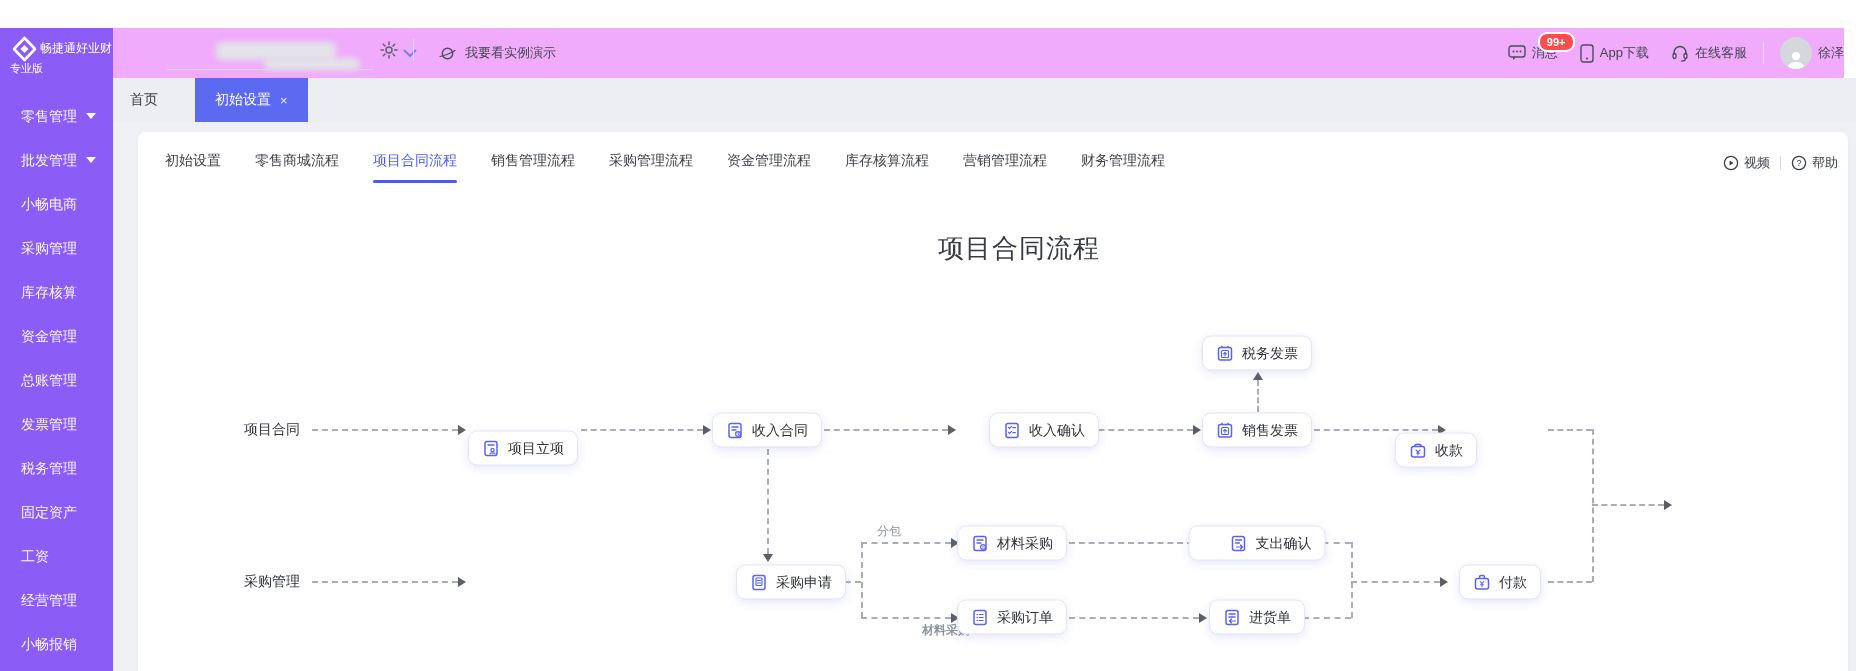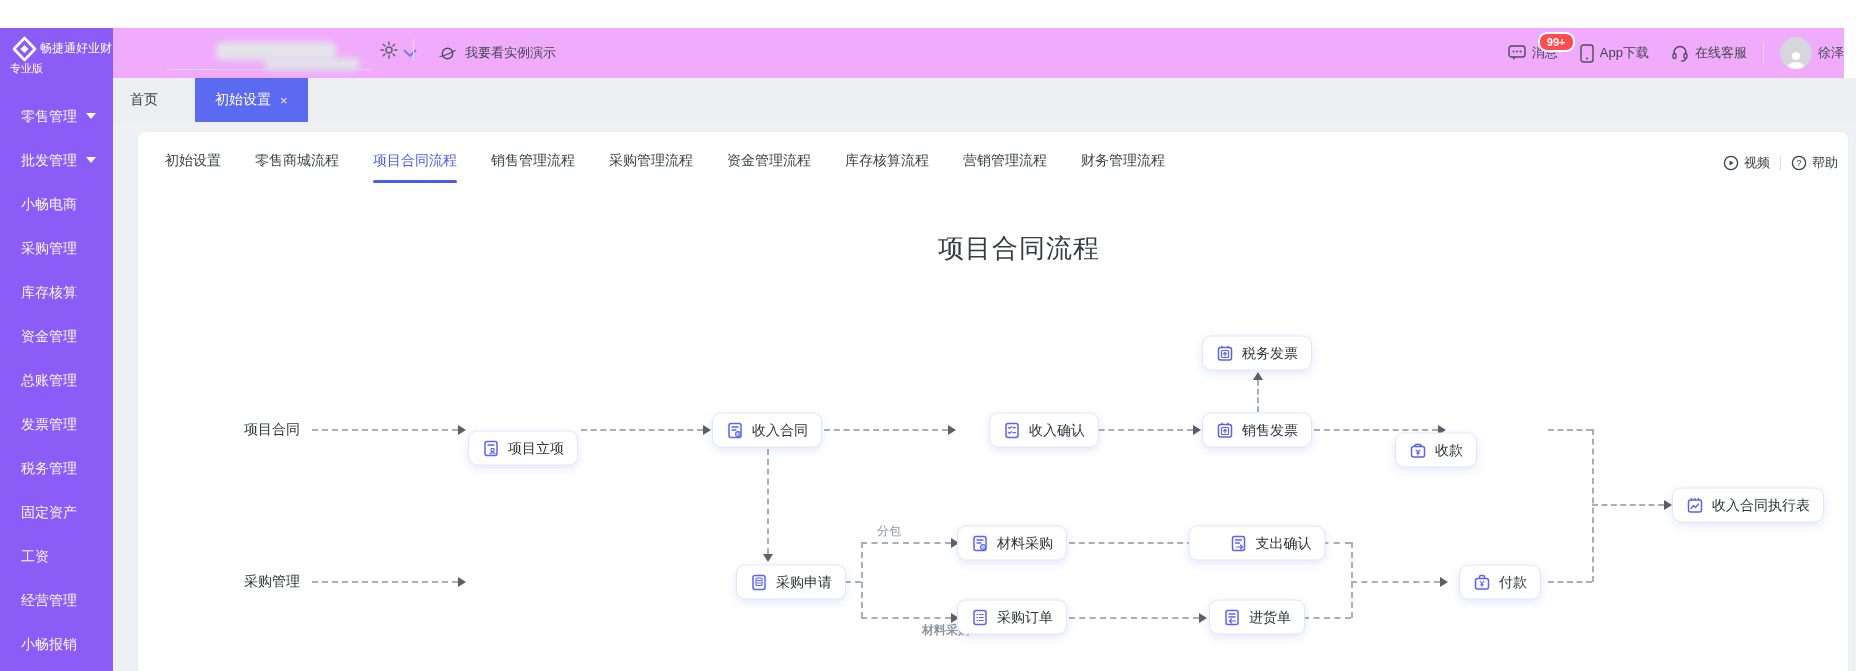--- a/index.html
+++ b/index.html
@@ -373,23 +373,15 @@
 
     <div class="node clickable" style="left:1500px; top:582px;">
       <svg width="18" height="18" viewBox="0 0 18 18" fill="none">
         <rect x="2.5" y="5" width="13" height="10.5" rx="2" stroke="#5a62f2" stroke-width="1.5"></rect>
         <path d="M6.5 5V3.5a1.5 1.5 0 0 1 1.5-1.5h2a1.5 1.5 0 0 1 1.5 1.5V5" stroke="#5a62f2" stroke-width="1.4"></path>
         <path d="M7.2 8l1.8 2.2L10.8 8M9 10.2v3M7.6 11.3h2.8" stroke="#5a62f2" stroke-width="1.1" stroke-linecap="round"></path>
       </svg>
       <span>付款</span>
     </div>
 
-    <div class="node clickable" style="left:1748px; top:505px;">
-      <svg width="18" height="18" viewBox="0 0 18 18" fill="none">
-        <rect x="2.5" y="3.5" width="13" height="12" rx="2" stroke="#5a62f2" stroke-width="1.5"></rect>
-        <path d="M5.5 3.5V1.8M9 3.5V1.8M12.5 3.5V1.8" stroke="#5a62f2" stroke-width="1.3" stroke-linecap="round"></path>
-        <path d="M5 12l2.5-3 2 2 3-3.5" stroke="#5a62f2" stroke-width="1.3" stroke-linecap="round" stroke-linejoin="round"></path>
-      </svg>
-      <span>收入合同执行表</span>
-    </div>
   </div>
 
 </div>
 
 </body></html>

